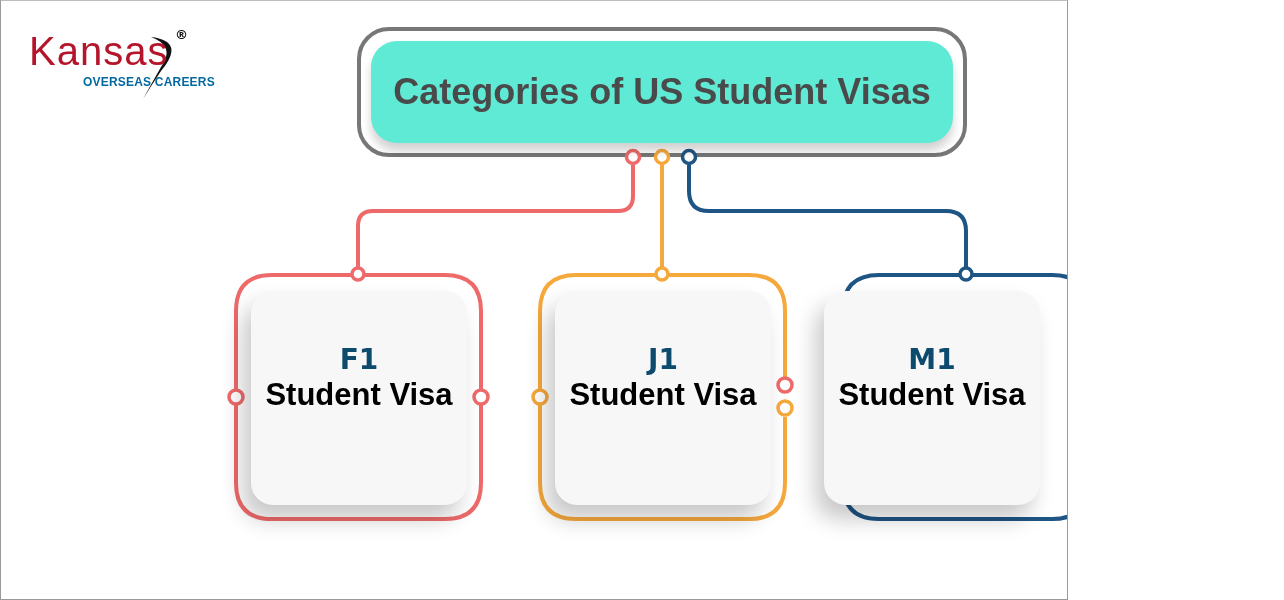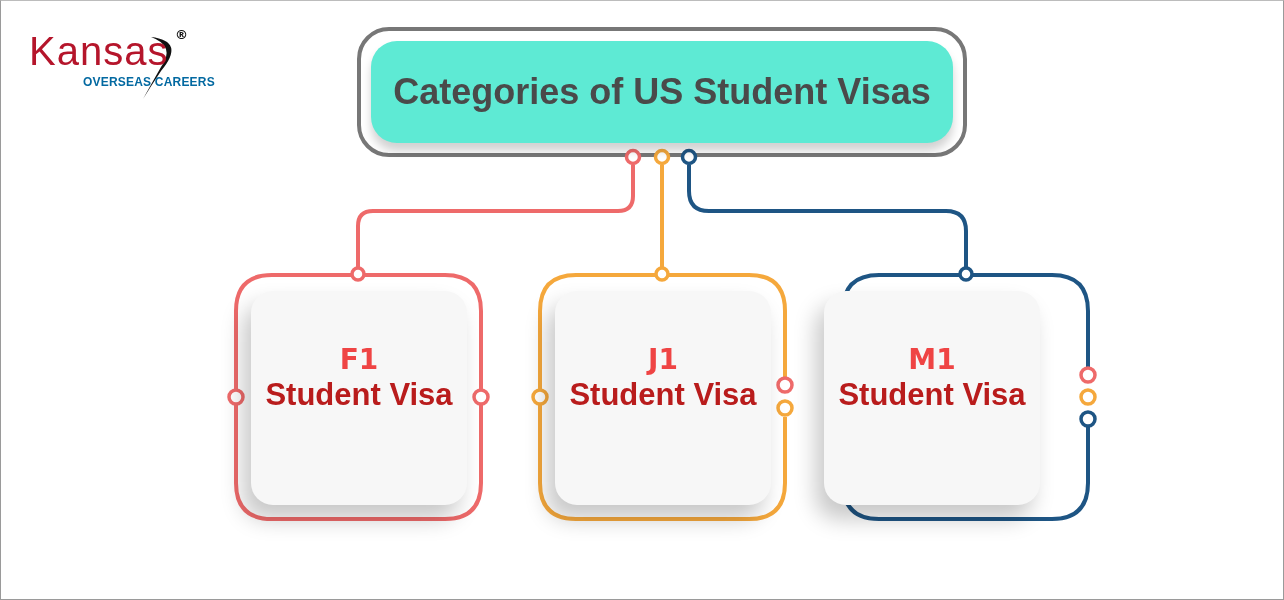--- a/index.html
+++ b/index.html
@@ -1,29 +1,29 @@
 <!DOCTYPE html>
 <html><head>
 <meta charset="utf-8">
 <style>
   html,body{margin:0;padding:0;background:#fff;}
-  #stage{position:relative;width:1284px;height:600px;overflow:hidden;background:#fff;
+  #stage{position:relative;width:1068px;height:600px;overflow:hidden;background:#fff;
     font-family:"DejaVu Sans","Liberation Sans",sans-serif;box-sizing:border-box;border:1px solid #9a9a9a;border-top-color:#bcbcbc;}
   svg#lines{position:absolute;left:0;top:0;}
   .logo{position:absolute;left:28px;top:28px;width:200px;height:70px;}
   .logo .brand{position:absolute;left:0;top:0;font-family:"Liberation Sans",sans-serif;font-size:40px;color:#b5152b;letter-spacing:1px;line-height:44px;}
   .logo .reg{position:absolute;left:146px;top:-2px;font-size:13px;font-weight:bold;color:#111;}
   .logo .sub{position:absolute;left:54px;top:46px;font-family:"Liberation Sans",sans-serif;font-weight:bold;font-size:12px;color:#0369a1;letter-spacing:0.2px;}
   .title-box{position:absolute;left:370px;top:40px;width:582px;height:102px;border-radius:26px;background:#5eead4;
     box-shadow:0 8px 10px rgba(0,0,0,0.18);display:flex;align-items:center;justify-content:center;}
   .title-box span{font-family:"Liberation Sans",sans-serif;font-weight:bold;font-size:36px;color:#4a4a4a;}
   .card{position:absolute;top:290px;width:216px;height:214px;border-radius:22px;background:#f7f7f7;
     box-shadow:-8px 14px 22px rgba(0,0,0,0.22);display:flex;flex-direction:column;align-items:center;}
-  .card .code{margin-top:52px;font-family:"DejaVu Sans",sans-serif;font-weight:bold;font-size:28px;color:#ef4444;line-height:34px;}
-  .card .label{font-family:"Liberation Sans",sans-serif;font-weight:bold;font-size:31px;color:#b91c1c;line-height:36px;white-space:nowrap;}
+  .card .code{margin-top:52px;font-family:"DejaVu Sans",sans-serif;font-weight:bold;font-size:28px;color:#0c4a6e;line-height:34px;}
+  .card .label{font-family:"Liberation Sans",sans-serif;font-weight:bold;font-size:31px;color:#000000;line-height:36px;white-space:nowrap;}
 </style>
 </head>
 <body>
 
 <div id="stage">
 
   <svg id="lines" width="1284" height="600">
 
     <rect x="358" y="28" width="606" height="126" rx="30" ry="30" fill="none" stroke="#777" stroke-width="4"></rect>
 

